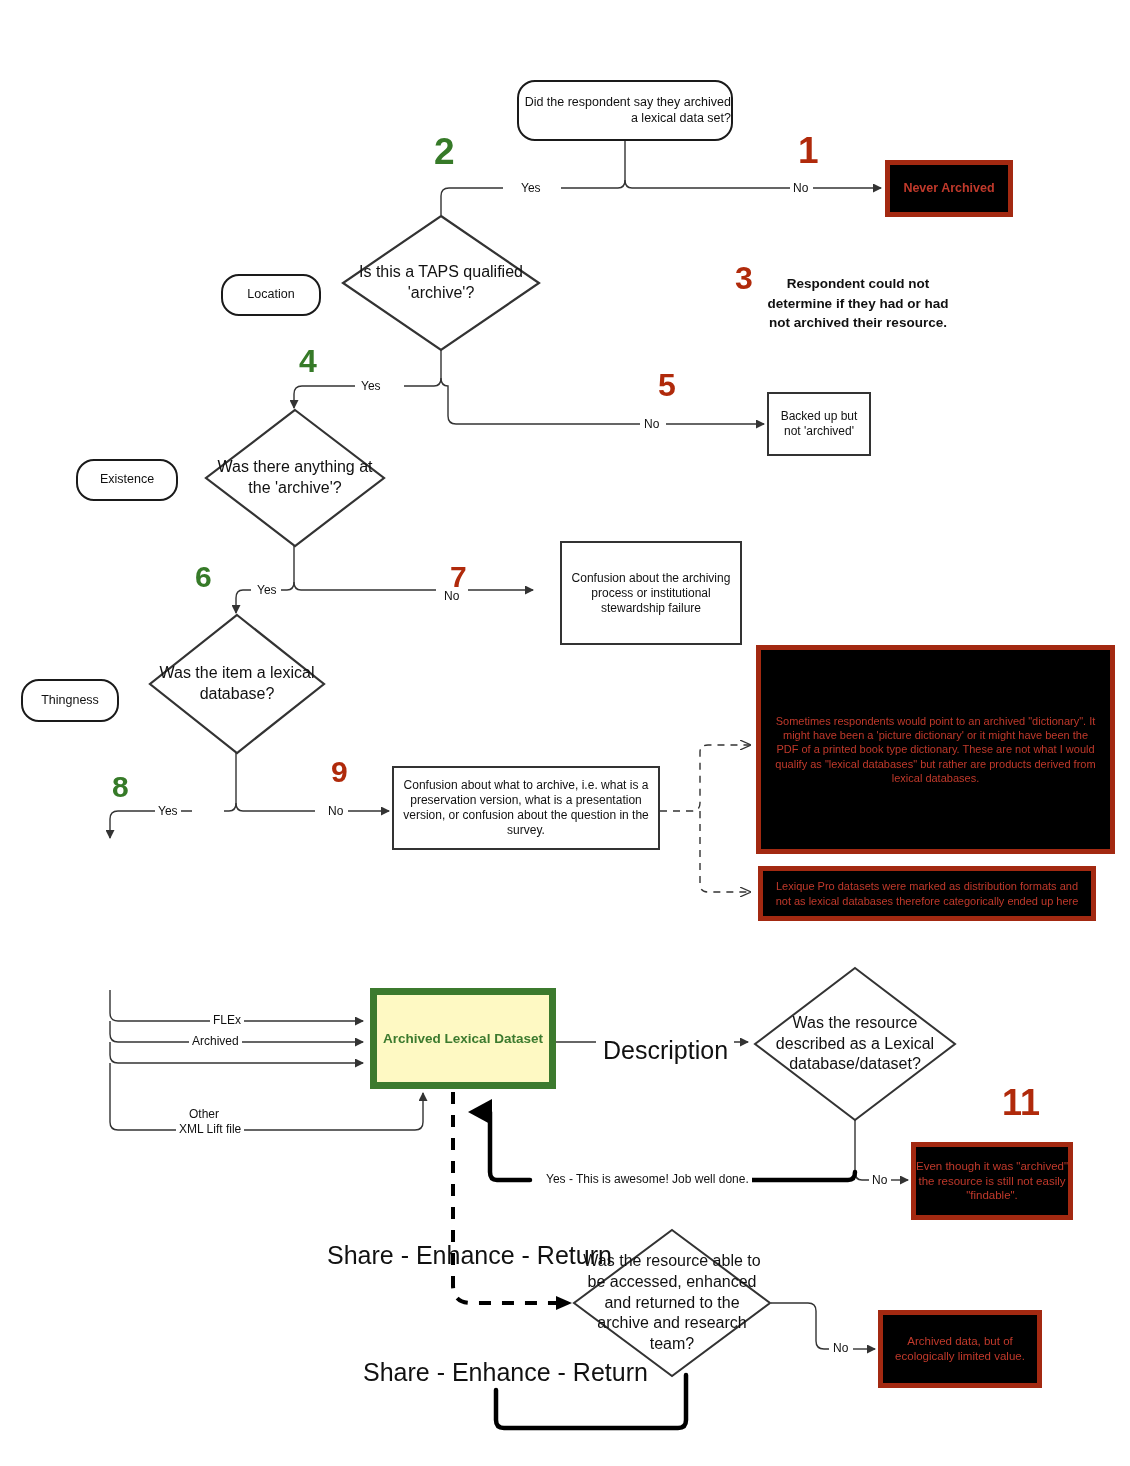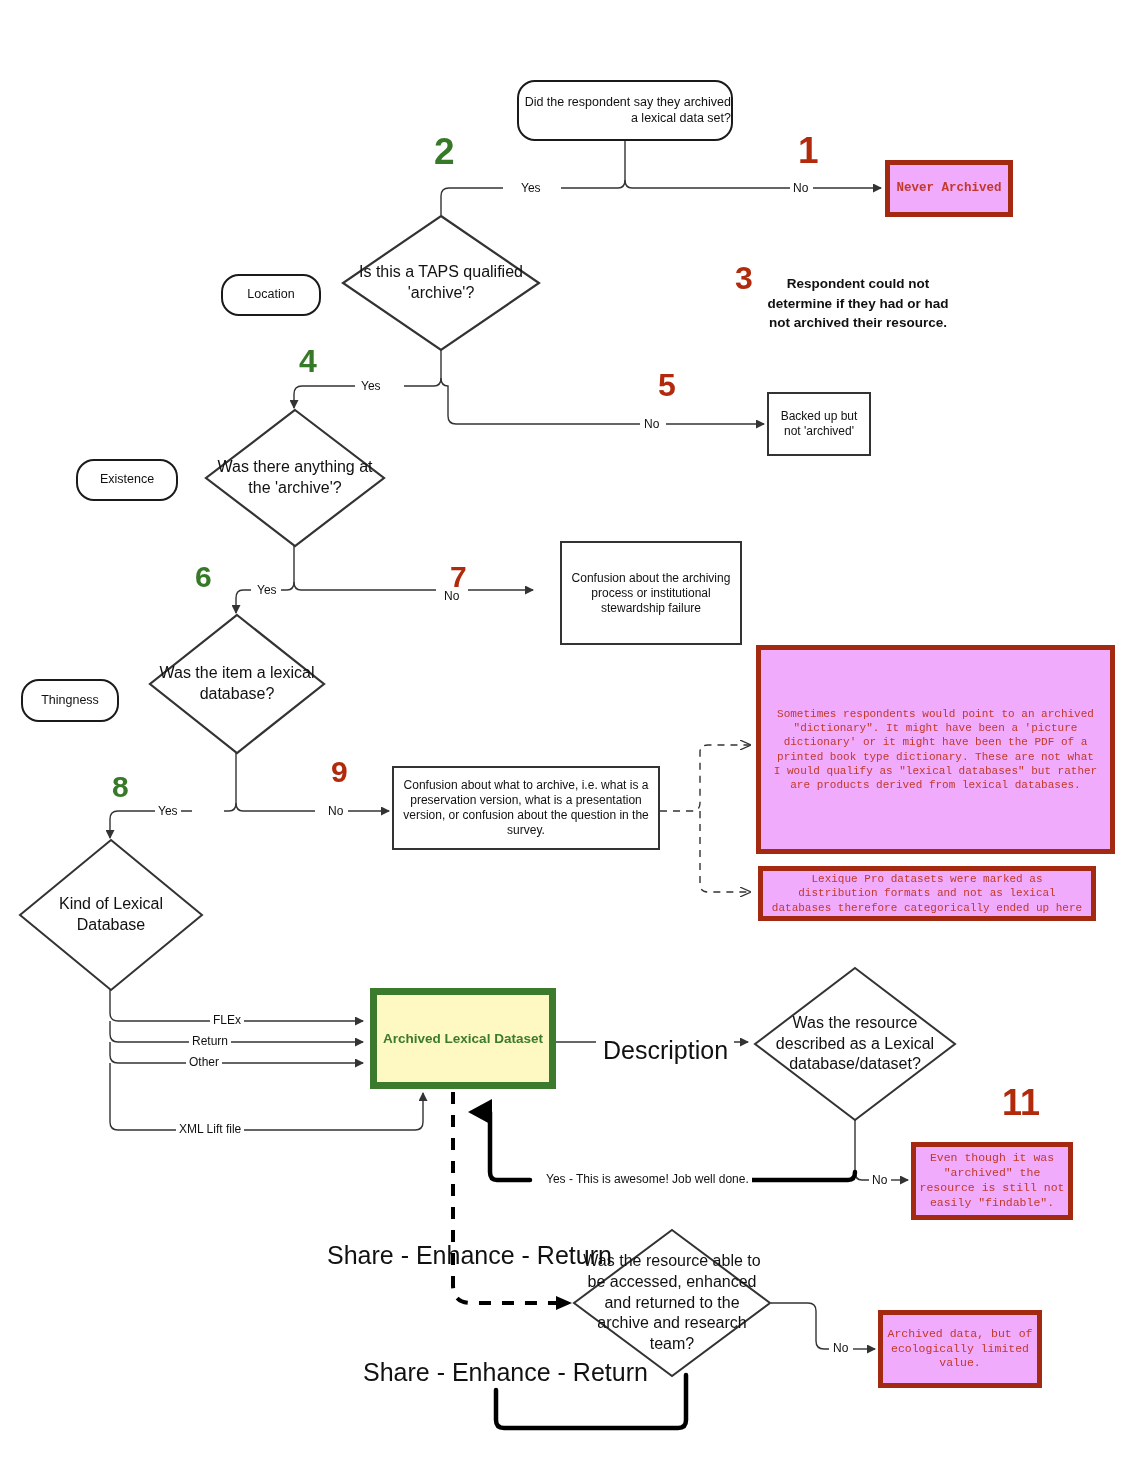--- a/index.html
+++ b/index.html
@@ -14,21 +14,21 @@
 
   
   .diamond{background:transparent;}
   .diamond .dshape{position:absolute;left:0;top:0;width:100%;height:100%;}
   .diamond .dlabel{position:relative;z-index:2;font-size:16px;color:#111;line-height:1.3;padding:0 6px;}
 
   
   .rect{border:2px solid #333;background:#fff;font-size:12px;color:#111;line-height:1.25;padding:4px 6px;}
 
   
-  .redbox{border:5px solid #A32911;background:#f0abfc;color:#C0392B;line-height:1.3;font-family:Liberation Mono, monospace;}
+  .redbox{border:5px solid #A32911;background:#000000;color:#C0392B;line-height:1.3;}
   .redbox.bold{font-weight:bold;color:#C0392B;}
 
   
   .greenbox{border:7px solid #3C7A2E;background:#fef9c3;color:#3C7A2E;font-weight:bold;font-size:13.5px;}
 
   
   .num{position:absolute;font-weight:bold;line-height:1;}
   .num.green{color:#367A28;}
   .num.red{color:#B02A0B;}
 
@@ -151,26 +151,20 @@
     <div class="dlabel">Was there anything at the 'archive'?</div>
   </div>
 
   <div class="node diamond" style="left:148px;top:613px;width:178px;height:142px;">
     <svg class="dshape" viewBox="0 0 178 142">
       <polygon points="89,2 176,71 89,140 2,71" fill="#fff" stroke="#333" stroke-width="2.2"></polygon>
     </svg>
     <div class="dlabel">Was the item a lexical database?</div>
   </div>
 
-  <div class="node diamond" style="left:18px;top:838px;width:186px;height:154px;">
-    <svg class="dshape" viewBox="0 0 186 154">
-      <polygon points="93,2 184,77 93,152 2,77" fill="#fff" stroke="#333" stroke-width="2"></polygon>
-    </svg>
-    <div class="dlabel">Kind of Lexical Database</div>
-  </div>
 
   <div class="node diamond" style="left:753px;top:966px;width:204px;height:156px;">
     <svg class="dshape" viewBox="0 0 204 156">
       <polygon points="102,2 202,78 102,154 2,78" fill="#fff" stroke="#333" stroke-width="2"></polygon>
     </svg>
     <div class="dlabel">Was the resource described as a Lexical database/dataset?</div>
   </div>
 
   <div class="node diamond" style="left:572px;top:1228px;width:200px;height:150px;">
     <svg class="dshape" viewBox="0 0 200 150">
@@ -234,22 +228,22 @@
   <div class="lbl" style="left:358px;top:380px;">Yes</div>
   <div class="lbl" style="left:641px;top:418px;">No</div>
 
   <div class="lbl" style="left:254px;top:584px;">Yes</div>
   <div class="lbl" style="left:441px;top:590px;">No</div>
 
   <div class="lbl" style="left:155px;top:805px;">Yes</div>
   <div class="lbl" style="left:325px;top:805px;">No</div>
 
   <div class="lbl" style="left:210px;top:1014px;">FLEx</div>
-  <div class="lbl" style="left:189px;top:1035px;">Return</div>
-  <div class="lbl" style="left:186px;top:1056px;">Other</div>
+  <div class="lbl" style="left:189px;top:1035px;">Archived</div>
+  <div class="lbl" style="left:186px;top:1108px;">Other</div>
   <div class="lbl" style="left:176px;top:1123px;">XML Lift file</div>
 
   <div class="lbl huge" style="left:597px;top:1030px;">Description</div>
 
   <div class="lbl" style="left:543px;top:1173px;">Yes - This is awesome! Job well done.</div>
   <div class="lbl" style="left:869px;top:1174px;">No</div>
   <div class="lbl" style="left:830px;top:1342px;">No</div>
 
   <div class="lbl big" style="left:322px;top:1243px;background:transparent;">Share - Enhance - Return</div>
   <div class="lbl big" style="left:358px;top:1360px;background:transparent;">Share - Enhance - Return</div>

